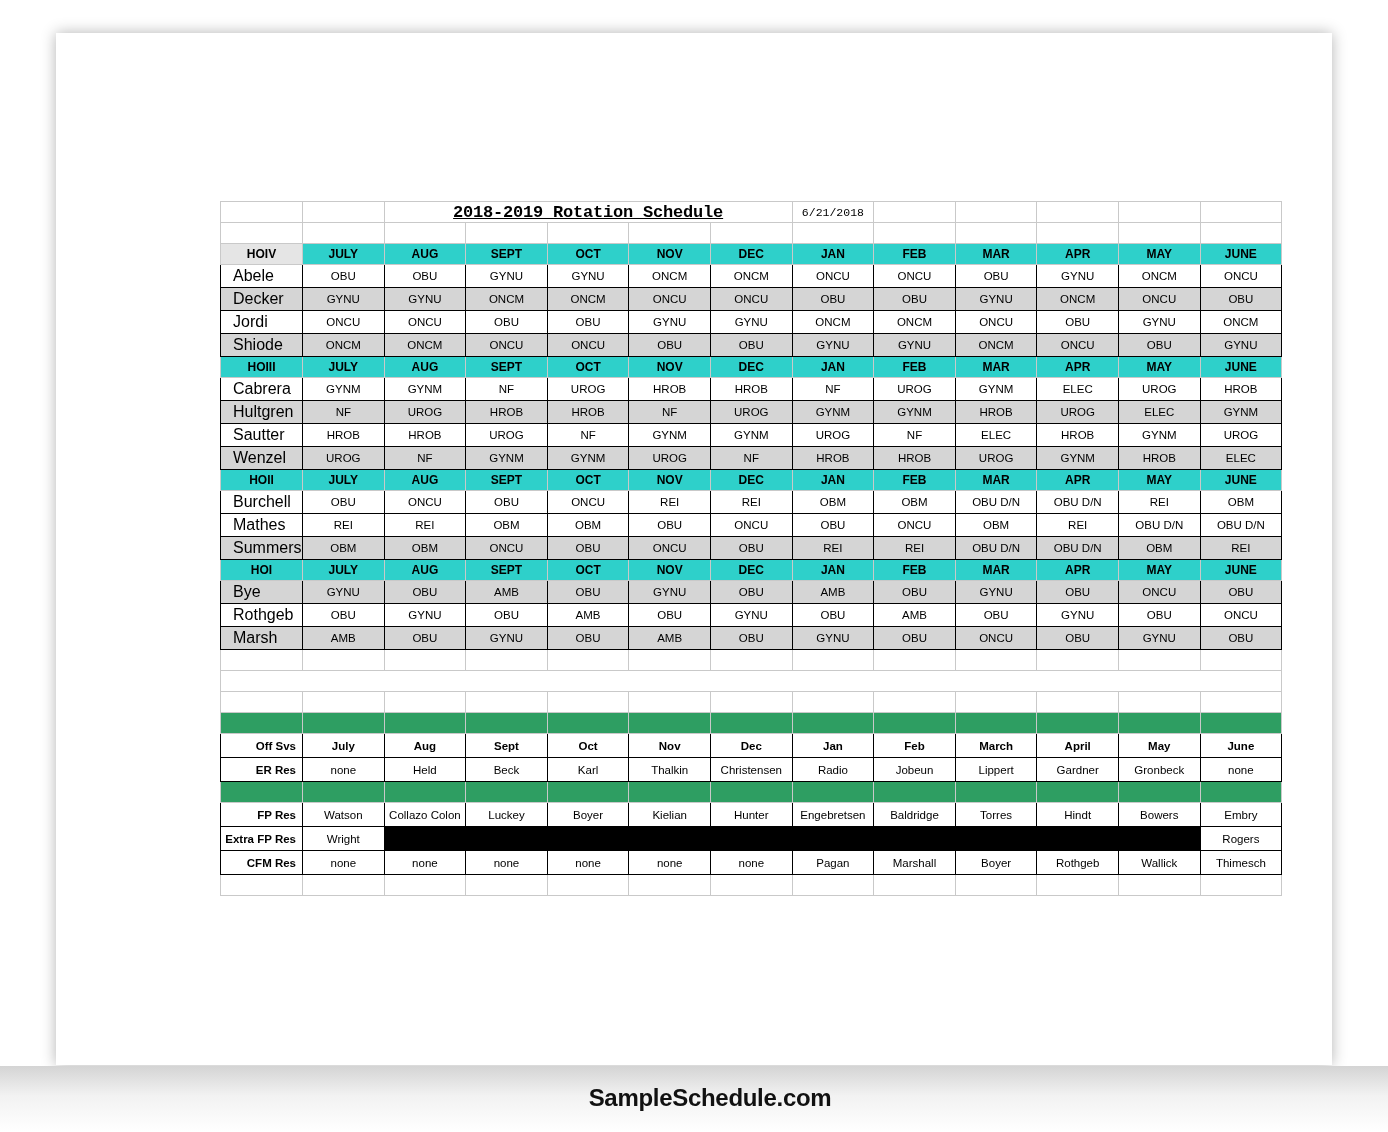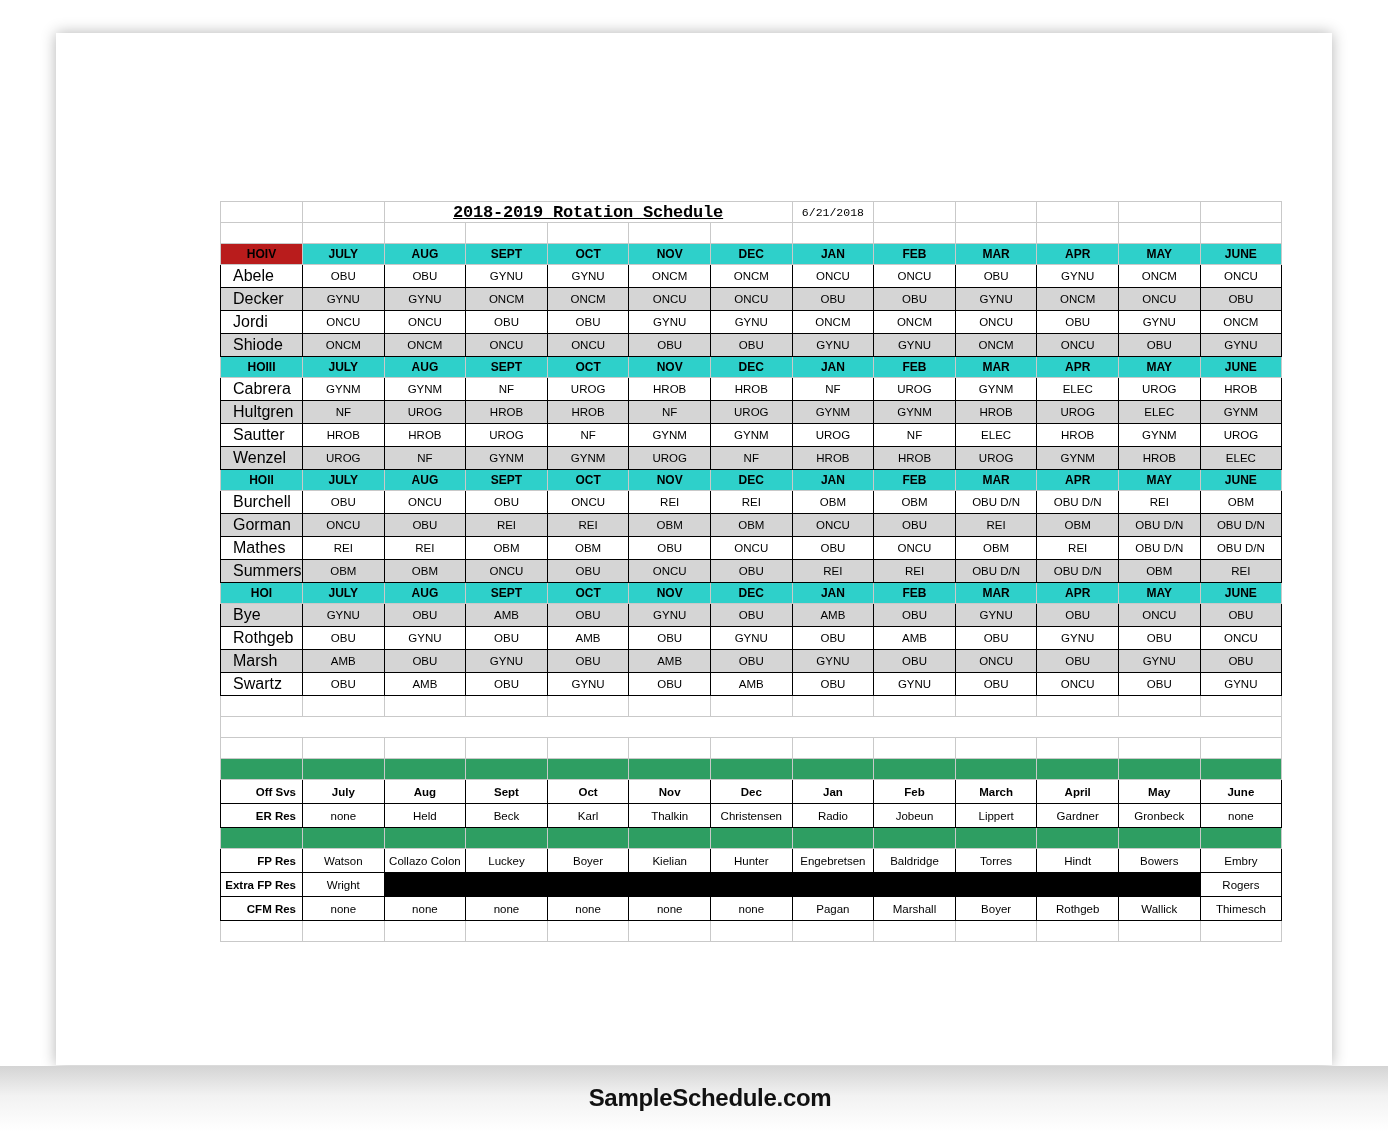--- a/index.html
+++ b/index.html
@@ -68,21 +68,21 @@
   .blank-row td { height: 18px; }
 
   
   .hdr td {
     background: #2ed0ca;
     font-weight: bold;
     font-size: 12px;
     border: 1px solid #000000;
     height: 22px;
   }
-  .hdr td.grp-light { background: #b91c1c; }
+  .hdr td.grp-light { background: #e5e5e5; }
   .hdr td.mon-bold { font-weight: bold; }
 
   
   tr.dat td { border: 1px solid #000000; height: 22px; font-size: 11.5px; }
   tr.dat td.name {
     text-align: left !important;
     padding-left: 12px;
     font-size: 16px;
   }
   tr.dat.shade td { background: #d5d5d5; }
@@ -356,35 +356,20 @@
               <td>ONCU</td>
               <td>REI</td>
               <td>REI</td>
               <td>OBM</td>
               <td>OBM</td>
               <td>OBU D/N</td>
               <td>OBU D/N</td>
               <td>REI</td>
               <td>OBM</td>
             </tr>
-            <tr class="dat shade">
-              <td class="name">Gorman</td>
-              <td>ONCU</td>
-              <td>OBU</td>
-              <td>REI</td>
-              <td>REI</td>
-              <td>OBM</td>
-              <td>OBM</td>
-              <td>ONCU</td>
-              <td>OBU</td>
-              <td>REI</td>
-              <td>OBM</td>
-              <td>OBU D/N</td>
-              <td>OBU D/N</td>
-            </tr>
             <tr class="dat plain">
               <td class="name">Mathes</td>
               <td>REI</td>
               <td>REI</td>
               <td>OBM</td>
               <td>OBM</td>
               <td>OBU</td>
               <td>ONCU</td>
               <td>OBU</td>
               <td>ONCU</td>
@@ -461,35 +446,20 @@
               <td>OBU</td>
               <td>AMB</td>
               <td>OBU</td>
               <td>GYNU</td>
               <td>OBU</td>
               <td>ONCU</td>
               <td>OBU</td>
               <td>GYNU</td>
               <td>OBU</td>
             </tr>
-            <tr class="dat plain">
-              <td class="name">Swartz</td>
-              <td>OBU</td>
-              <td>AMB</td>
-              <td>OBU</td>
-              <td>GYNU</td>
-              <td>OBU</td>
-              <td>AMB</td>
-              <td>OBU</td>
-              <td>GYNU</td>
-              <td>OBU</td>
-              <td>ONCU</td>
-              <td>OBU</td>
-              <td>GYNU</td>
-            </tr>
             <tr class="spacer-sm">
               <td></td>
               <td></td>
               <td></td>
               <td></td>
               <td></td>
               <td></td>
               <td></td>
               <td></td>
               <td></td>

